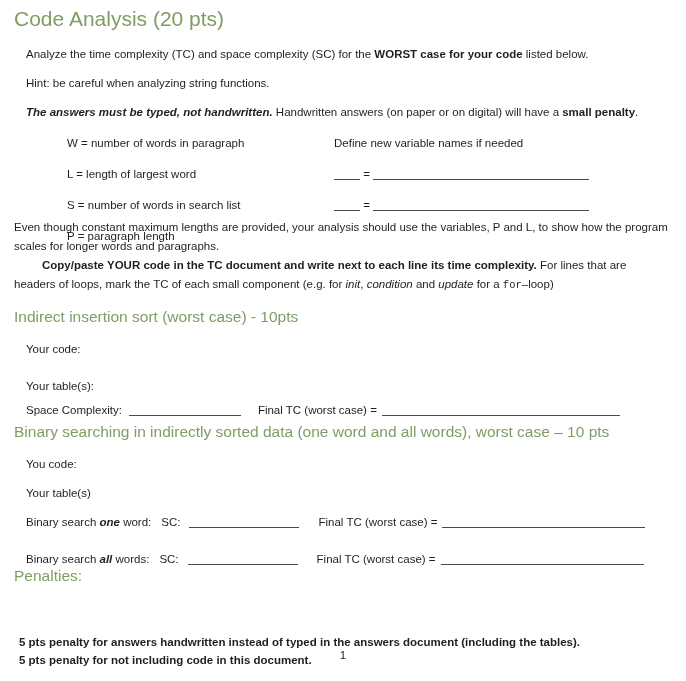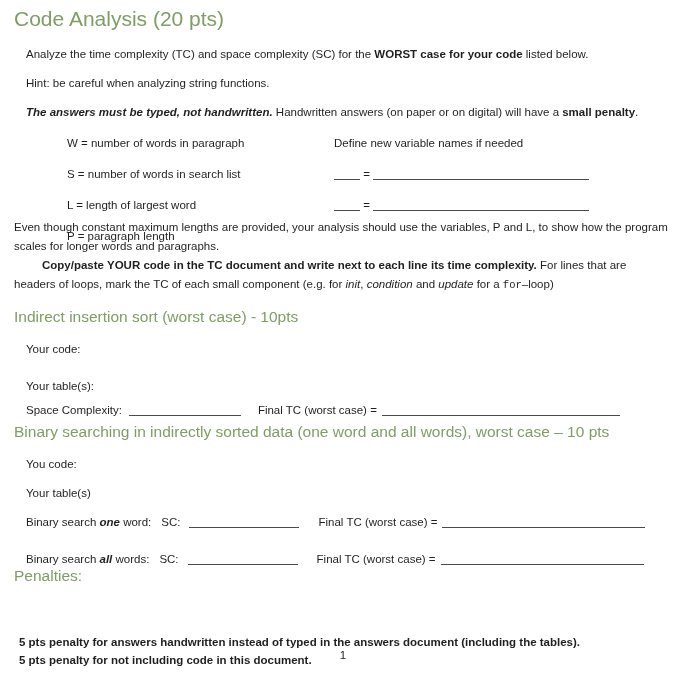--- a/index.html
+++ b/index.html
@@ -33,22 +33,22 @@
   <h1 class="title abs" style="left:14px; top:6px;">Code Analysis (20 pts)</h1>
 
   <p class="line abs" style="left:14px; top:33px;"><span>Analyze the time complexity (TC) and space complexity (SC) for the </span><span class="b">WORST case for your code</span><span> listed below.</span></p>
 
   <p class="line abs" style="left:14px; top:62px;">Hint: be careful when analyzing string functions.</p>
 
   <p class="line abs" style="left:14px; top:91px;"><span class="bi">The answers must be typed, not handwritten.</span><span> Handwritten answers (on paper or on digital) will have a </span><span class="b">small penalty</span><span>.</span></p>
 
   <div class="abs" style="left:55px; top:122px;">
     <p class="line">W = number of words in paragraph</p>
+    <p class="line">L = length of largest word</p>
     <p class="line">S = number of words in search list</p>
-    <p class="line">L = length of largest word</p>
     <p class="line">P = paragraph length</p>
   </div>
 
   <div class="abs" style="left:322px; top:122px;">
     <p class="line">Define new variable names if needed</p>
     <p class="line"><span class="blank" style="width:26px;"></span>&nbsp;<span>=</span>&nbsp;<span class="blank" style="width:216px;"></span></p>
     <p class="line"><span class="blank" style="width:26px;"></span>&nbsp;<span>=</span>&nbsp;<span class="blank" style="width:216px;"></span></p>
   </div>
 
   <p class="para abs" style="left:14px; top:218px;">Even though constant maximum lengths are provided, your analysis should use the variables, P and L, to show how the program scales for longer words and paragraphs.</p>

